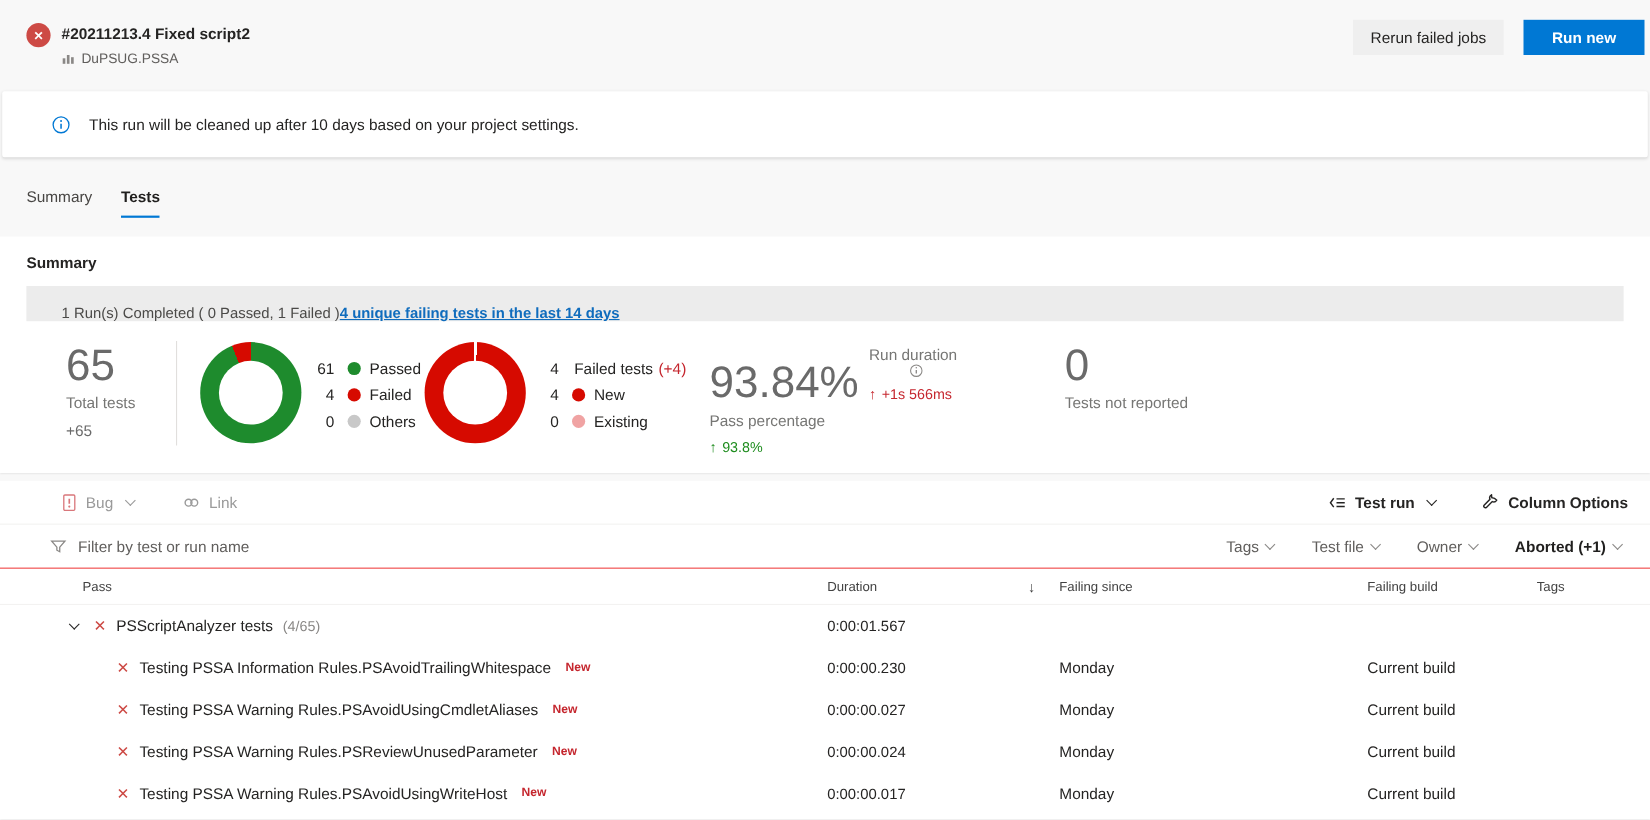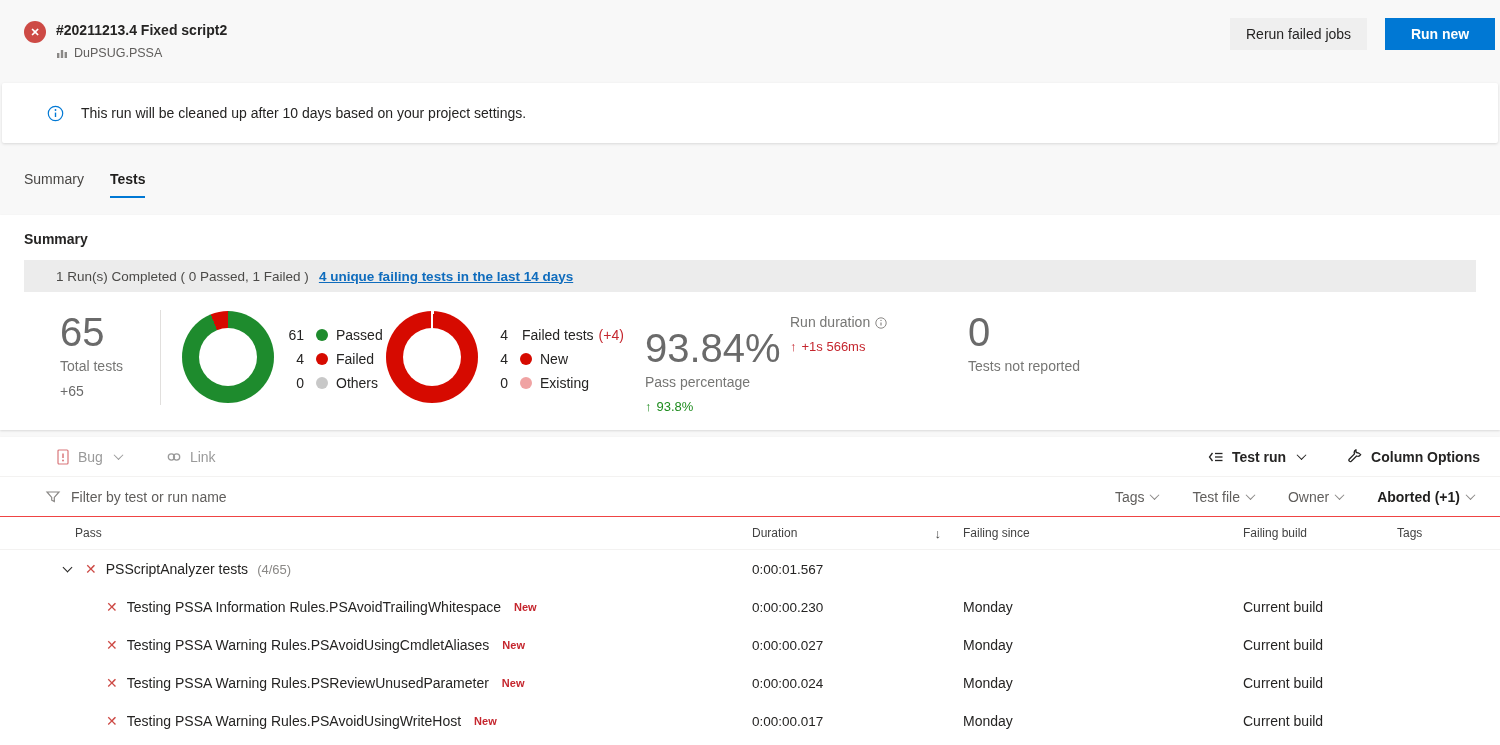--- a/index.html
+++ b/index.html
@@ -26,22 +26,22 @@
 
   
   .tabs { position:absolute; top:171px; left:24px; display:flex; gap:26px; }
   .tab { font-size:14px; color:#484644; padding-bottom:9px; cursor:pointer; }
   .tab.active { font-weight:600; color:#201f1e; border-bottom:2px solid #0078d4; }
 
   
   .card { background:#fff; box-shadow:0 1px 2px rgba(0,0,0,.12); }
   .summary-card { position:absolute; top:215px; left:0; right:0; height:215px; }
   .sc-head { padding:16px 24px 0; font-size:14px; font-weight:600; color:#252423; }
-  .strip { margin:13px 24px 0; height:32px; background:#ececec; display:flex; align-items:center;
-    padding-left:32px; gap:10px; font-size:13.5px; color:#4b4a48; }
+  .strip { margin:13px 24px 0; height:32px; background:#ececec; display:flex; align-items:flex-end;
+    padding-left:32px; gap:0; font-size:13.5px; color:#4b4a48; }
   .failing-link { color:#0f6cbd; font-weight:600; text-decoration:underline; cursor:pointer; }
   .stats { position:relative; height:159px; }
   .stat { position:absolute; }
   .stat-value { font-size:40px; line-height:44px; font-weight:300; color:#6a6a6a; }
   .stat-label { margin-top:4px; font-size:14px; color:#767674; }
   .stat-delta { margin-top:9px; font-size:14px; color:#6a6a6a; }
   .trend { margin-top:9px; font-size:13px; display:flex; gap:5px; align-items:center; }
   .trend.green { color:#1e8c1e; }
   .trend.red { color:#c5262e; }
   .vdiv { position:absolute; left:160px; top:18px; height:95px; border-left:1px solid #e1dfdd; }
@@ -198,21 +198,21 @@
     <div class="stat" style="left:645px; top:34px;">
       <div class="stat-value">93.84%</div>
       <div class="stat-label">Pass percentage</div>
       <div class="trend green">
         <span>↑</span>
         <span>93.8%</span>
       </div>
     </div>
 
     <div class="stat" style="left:790px; top:18px;">
-      <div class="stat-label" style="display:flex;align-items:center;">
+      <div class="stat-label" style="display:flex;align-items:center;flex-direction:column;">
         <span>Run duration</span>
         <span class="info-sm">
           <svg width="12" height="12" viewBox="0 0 12 12">
             <circle cx="6" cy="6" r="5.2" fill="none" stroke="#8a8886" stroke-width="1"></circle>
             <line x1="6" y1="5.4" x2="6" y2="8.6" stroke="#8a8886" stroke-width="1.2"></line>
             <circle cx="6" cy="3.4" r="0.7" fill="#8a8886"></circle>
           </svg>
         </span>
       </div>
       <div class="trend red">

